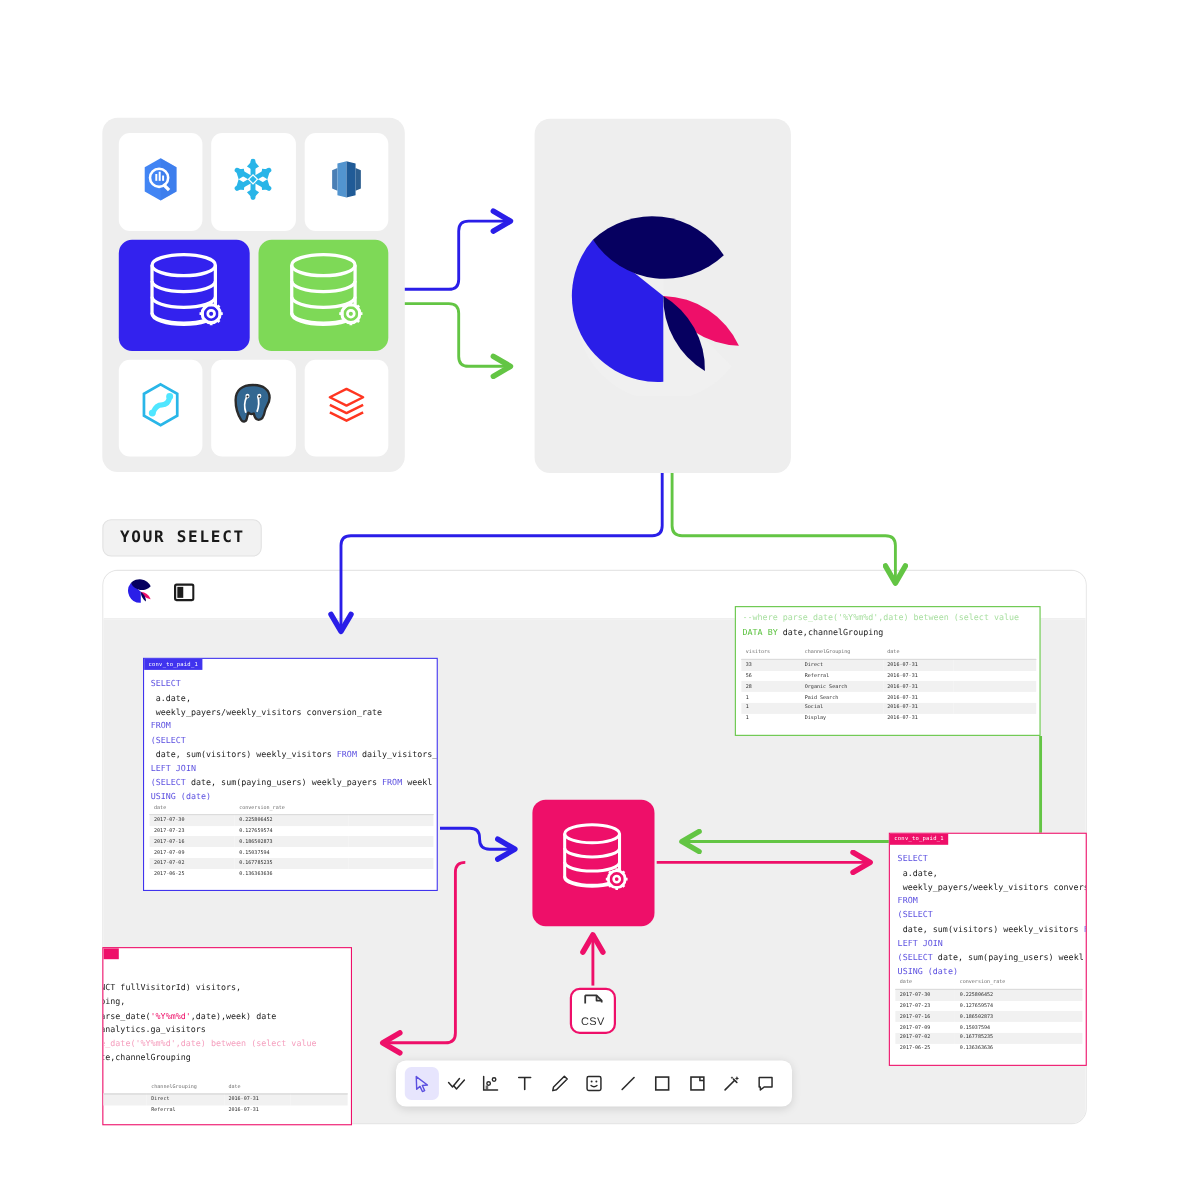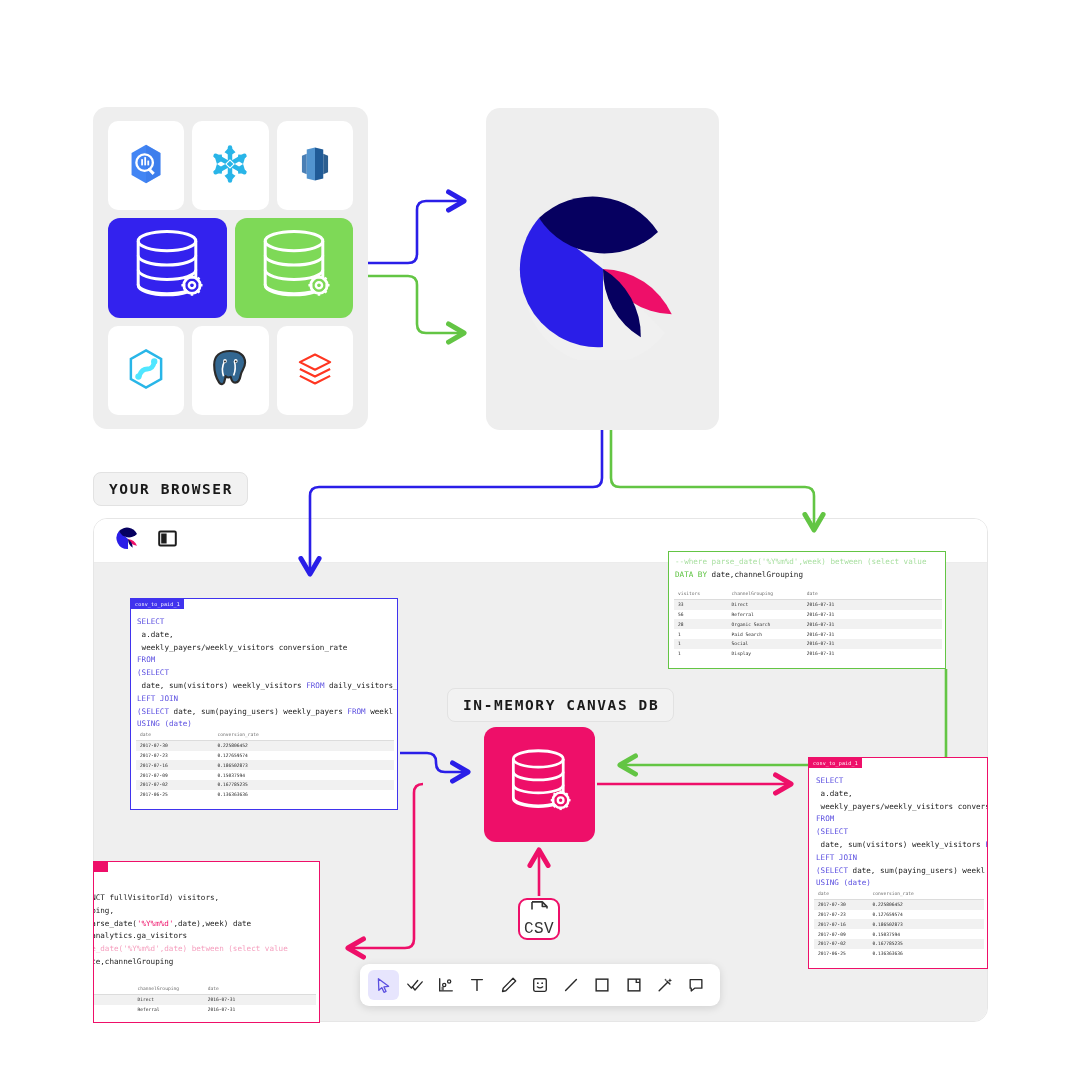--- a/index.html
+++ b/index.html
@@ -152,22 +152,22 @@
     left: 518px; top: 898px;
     width: 42px; height: 42px;
     border: 2.5px solid #ee0f69;
     border-radius: 9px;
     background: #ffffff;
     display: flex; flex-direction: column;
     align-items: center; justify-content: center;
     gap: 1px;
   }
   #csv-chip .csv-text {
-    font-family: Liberation Mono, monospace;
-    font-size: 16px; color: #333;
+    font-family: Liberation Sans, sans-serif;
+    font-size: 10px; color: #333;
     letter-spacing: .4px;
   }
 
   
   #toolbar {
     position: absolute;
     left: 360px; top: 964px;
     width: 360px; height: 42px;
     background: #ffffff;
     border-radius: 9px;
@@ -181,22 +181,21 @@
     border-radius: 6px;
     color: #2a2a2a;
   }
   .tool.active { background: #e7e5fd; color: #5b4fe0; }
 </style>
 </head>
 <body>
 
 <div id="stage">
 
-  <div class="pill" style="left:93px; top:472px;">YOUR BROWSER</div>
-  <div class="pill" style="left:447px; top:688px; z-index:6;">IN-MEMORY CANVAS DB</div>
+  <div class="pill" style="left:93px; top:472px;">YOUR SELECT</div>
 
   <div id="warehouse-panel">
     <div class="wh-grid">
 
       <div class="wh-tile">
         <span>
           <svg width="44" height="44" viewBox="0 0 64 64">
             <path d="M32 4 L53 16 L53 48 L32 60 L11 48 L11 16 Z" fill="#4285f4"></path>
             <path d="M32 4 L53 16 L53 48 L32 60 Z" fill="#3b78e7" opacity=".55"></path>
             <circle cx="30" cy="30" r="12" fill="none" stroke="#fff" stroke-width="3.4"></circle>
@@ -367,21 +366,21 @@
         <svg width="19" height="19" viewBox="0 0 19 19">
           <rect x="1.2" y="2.5" width="16.6" height="14" rx="1.3" fill="none" stroke="#1c1c1c" stroke-width="2"></rect>
           <rect x="3.2" y="4.5" width="5.4" height="10" fill="#1c1c1c"></rect>
         </svg>
       </span>
     </div>
     <div id="browser-canvas"></div>
   </div>
 
   <div class="code-card" id="card-green" style="left:668px; top:551px; width:278px; height:118px; border:1.6px solid #63c544; z-index:4;">
-    <div class="code-body" style="position:absolute; left:6px; top:4px; font-size:7.6px; line-height:12.5px;"><div><span class="muted-g">--where parse_date('%Y%m%d',week) between (select value</span></div><div><span class="kw-green">DATA BY </span><span class="plain">date,channelGrouping</span></div></div>
+    <div class="code-body" style="position:absolute; left:6px; top:4px; font-size:7.6px; line-height:12.5px;"><div><span class="muted-g">--where parse_date('%Y%m%d',date) between (select value</span></div><div><span class="kw-green">DATA BY </span><span class="plain">date,channelGrouping</span></div></div>
     <div style="position:absolute; left:5px; top:37px; right:3px;">
       <table class="res" style="font-size:4.6px;">
         <thead>
             <tr>
               <th style="padding: 2.4px 4px; width: 20%;">visitors</th>
               <th style="padding: 2.4px 4px; width: 28%;">channelGrouping</th>
               <th style="padding: 2.4px 4px; width: 24%;">date</th>
               <th style="padding: 2.4px 4px; width: 28%;"></th>
             </tr>
           </thead>

